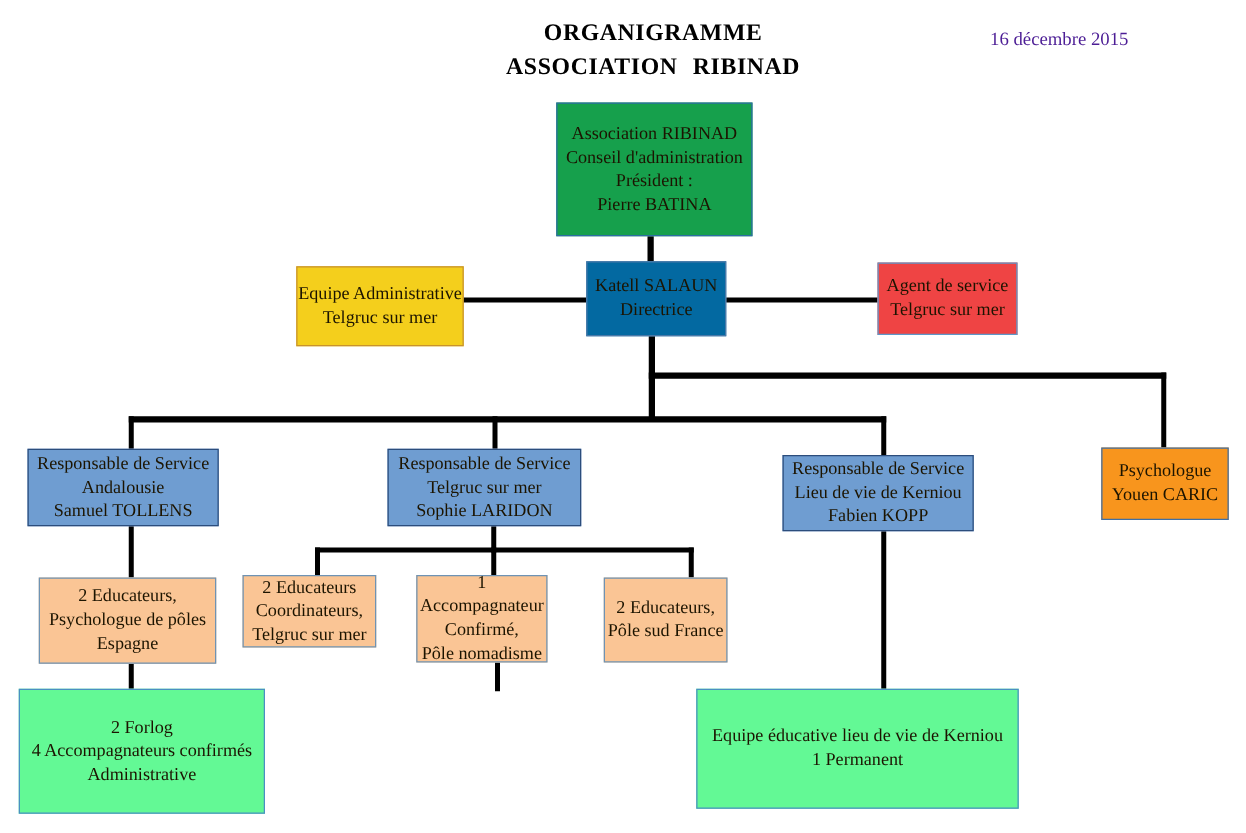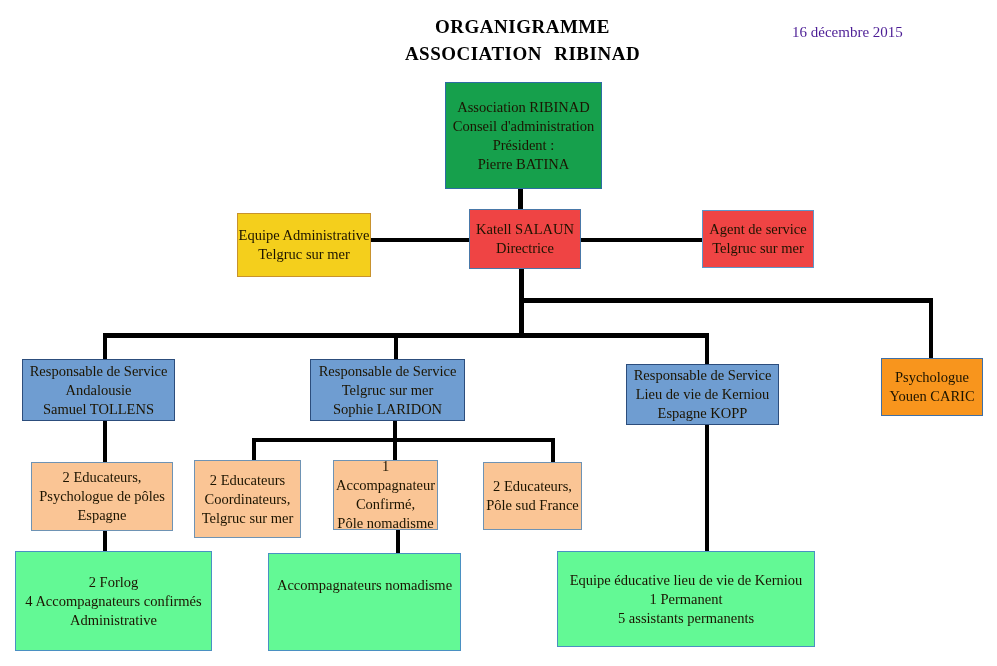--- a/index.html
+++ b/index.html
@@ -21,21 +21,21 @@
     font-size:15px;color:#4c1d95;
   }
   .box{
     position:absolute;
     display:flex;flex-direction:column;justify-content:center;align-items:center;
     text-align:center;font-size:14.5px;line-height:19px;
     box-sizing:border-box;
   }
   .box .ln{width:100%;}
   .b-green       {background:#16a04c;border:1px solid #2d6da3;}
-  .b-blue        {background:#ef4444;border:1px solid #4978a8;}
+  .b-blue        {background:#0369a1;border:1px solid #4978a8;}
   .b-blue-dk     {background:#6f9dd1;border:1px solid #2c4d7c;}
   .b-yellow-o    {background:#f4cf1c;border:1px solid #c8922e;}
   .b-yellow-b    {background:#ef4444;border:1px solid #5d97c9;}
   .b-orange      {background:#f8951d;border:1px solid #3f6fa5;}
   .b-peach       {background:#fac595;border:1px solid #6e93b4;}
   .b-lgreen      {background:#63f995;border:1px solid #4a90c2;}
   .align-top{justify-content:flex-start;padding-top:22px;}
   .line{position:absolute;background:#000000;}
 </style>
 </head>
@@ -95,54 +95,50 @@
     <div class="ln">Samuel TOLLENS</div>
   </div>
   <div class="box b-blue-dk" style="left:310px;top:359px;width:155px;height:62px">
     <div class="ln">Responsable de Service</div>
     <div class="ln">Telgruc sur mer</div>
     <div class="ln">Sophie LARIDON</div>
   </div>
   <div class="box b-blue-dk" style="left:626px;top:364px;width:153px;height:61px">
     <div class="ln">Responsable de Service</div>
     <div class="ln">Lieu de vie de Kerniou</div>
-    <div class="ln">Espagne KOPP</div>
+    <div class="ln">Fabien KOPP</div>
   </div>
   <div class="box b-orange" style="left:881px;top:358px;width:102px;height:58px">
     <div class="ln">Psychologue</div>
     <div class="ln">Youen CARIC</div>
   </div>
 
   <div class="box b-peach" style="left:31px;top:462px;width:142px;height:69px">
     <div class="ln">2 Educateurs,</div>
     <div class="ln">Psychologue de pôles</div>
     <div class="ln">Espagne</div>
   </div>
-  <div class="box b-peach" style="left:194px;top:460px;width:107px;height:78px">
+  <div class="box b-peach" style="left:194px;top:460px;width:107px;height:58px">
     <div class="ln">2 Educateurs</div>
     <div class="ln">Coordinateurs,</div>
     <div class="ln">Telgruc sur mer</div>
   </div>
   <div class="box b-peach" style="left:333px;top:460px;width:105px;height:70px">
     <div class="ln">1 Accompagnateur</div>
     <div class="ln">Confirmé,</div>
     <div class="ln">Pôle nomadisme</div>
   </div>
   <div class="box b-peach" style="left:483px;top:462px;width:99px;height:68px">
     <div class="ln">2 Educateurs,</div>
     <div class="ln">Pôle sud France</div>
   </div>
 
   <div class="box b-lgreen" style="left:15px;top:551px;width:197px;height:100px">
     <div class="ln">2 Forlog</div>
     <div class="ln">4 Accompagnateurs confirmés</div>
     <div class="ln">Administrative</div>
   </div>
-  <div class="box b-lgreen align-top" style="left:268px;top:553px;width:193px;height:98px">
-    <div class="ln">Accompagnateurs nomadisme</div>
-  </div>
   <div class="box b-lgreen" style="left:557px;top:551px;width:258px;height:96px">
     <div class="ln">Equipe éducative lieu de vie de Kerniou</div>
     <div class="ln">1 Permanent</div>
-    <div class="ln">5 assistants permanents</div>
   </div>
 
 </div>
 
 </body></html>

